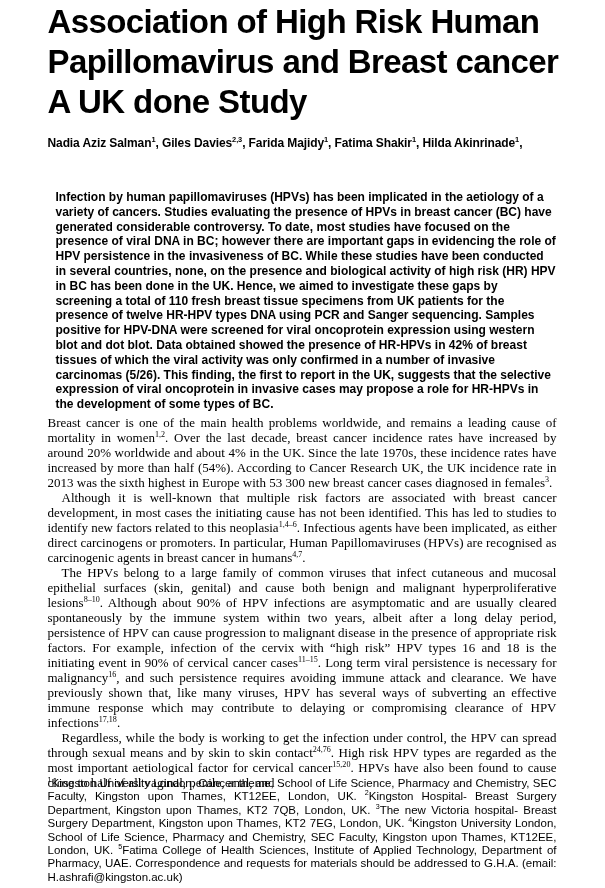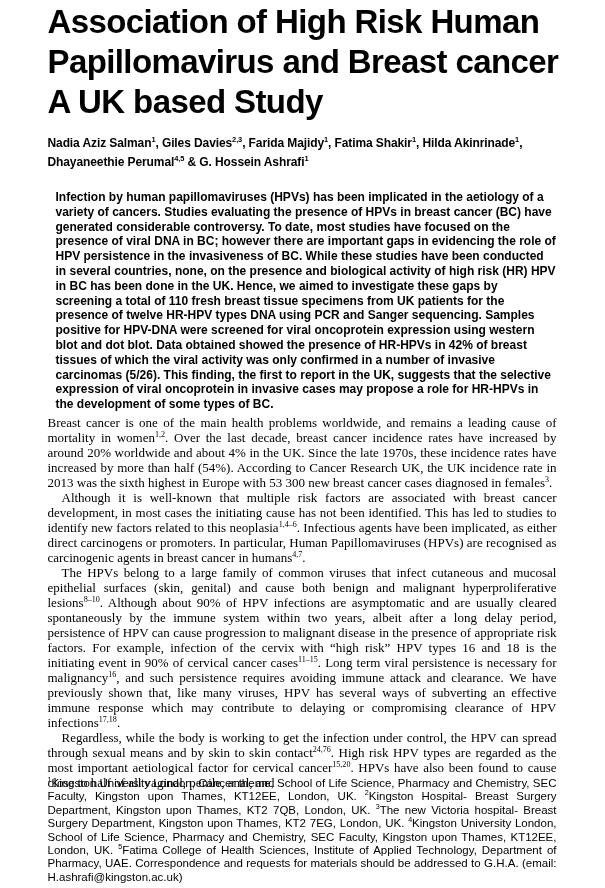--- a/index.html
+++ b/index.html
@@ -63,26 +63,25 @@
   sup { font-size: 62%; line-height: 0; vertical-align: super; }
 </style>
 </head>
 <body>
 
 <div class="page">
 
   <div class="sec paper-title">
     <div class="tline">Association of High Risk Human</div>
     <div class="tline">Papillomavirus and Breast cancer:</div>
-    <div class="tline">A UK based Study</div>
+    <div class="tline">A UK done Study</div>
   </div>
 
   <div class="sec authors">
     <div class="aline">Nadia Aziz Salman<sup>1</sup>, Giles Davies<sup>2,3</sup>, Farida Majidy<sup>1</sup>, Fatima Shakir<sup>1</sup>, Hilda Akinrinade<sup>1</sup>,</div>
-    <div class="aline">Dhayaneethie Perumal<sup>4,5</sup> &amp; G. Hossein Ashrafi<sup>1</sup></div>
   </div>
 
   <div class="sec abstract">Infection by human papillomaviruses (HPVs) has been implicated in the aetiology of a variety of cancers. Studies evaluating the presence of HPVs in breast cancer (BC) have generated considerable controversy. To date, most studies have focused on the presence of viral DNA in BC; however there are important gaps in evidencing the role of HPV persistence in the invasiveness of BC. While these studies have been conducted in several countries, none, on the presence and biological activity of high risk (HR) HPV in BC has been done in the UK. Hence, we aimed to investigate these gaps by screening a total of 110 fresh breast tissue specimens from UK patients for the presence of twelve HR-HPV types DNA using PCR and Sanger sequencing. Samples positive for HPV-DNA were screened for viral oncoprotein expression using western blot and dot blot. Data obtained showed the presence of HR-HPVs in 42% of breast tissues of which the viral activity was only confirmed in a number of invasive carcinomas (5/26). This finding, the first to report in the UK, suggests that the selective expression of viral oncoprotein in invasive cases may propose a role for HR-HPVs in the development of some types of BC.</div>
 
   <div class="sec body-text">
       <p>Breast cancer is one of the main health problems worldwide, and remains a leading cause of mortality in women<sup>1,2</sup>. Over the last decade, breast cancer incidence rates have increased by around 20% worldwide and about 4% in the UK. Since the late 1970s, these incidence rates have increased by more than half (54%). According to Cancer Research UK, the UK incidence rate in 2013 was the sixth highest in Europe with 53 300 new breast cancer cases diagnosed in females<sup>3</sup>.</p>
       <p class="indent">Although it is well-known that multiple risk factors are associated with breast cancer development, in most cases the initiating cause has not been identified. This has led to studies to identify new factors related to this neoplasia<sup>1,4–6</sup>. Infectious agents have been implicated, as either direct carcinogens or promoters. In particular, Human Papillomaviruses (HPVs) are recognised as carcinogenic agents in breast cancer in humans<sup>4,7</sup>.</p>
       <p class="indent">The HPVs belong to a large family of common viruses that infect cutaneous and mucosal epithelial surfaces (skin, genital) and cause both benign and malignant hyperproliferative lesions<sup>8–10</sup>. Although about 90% of HPV infections are asymptomatic and are usually cleared spontaneously by the immune system within two years, albeit after a long delay period, persistence of HPV can cause progression to malignant disease in the presence of appropriate risk factors. For example, infection of the cervix with “high risk” HPV types 16 and 18 is the initiating event in 90% of cervical cancer cases<sup>11–15</sup>. Long term viral persistence is necessary for malignancy<sup>16</sup>, and such persistence requires avoiding immune attack and clearance. We have previously shown that, like many viruses, HPV has several ways of subverting an effective immune response which may contribute to delaying or compromising clearance of HPV infections<sup>17,18</sup>.</p>
       <p class="indent">Regardless, while the body is working to get the infection under control, the HPV can spread through sexual means and by skin to skin contact<sup>24,76</sup>. High risk HPV types are regarded as the most important aetiological factor for cervical cancer<sup>15,20</sup>. HPVs have also been found to cause close to half of all vaginal, penile, anal, and</p>
     </div>

